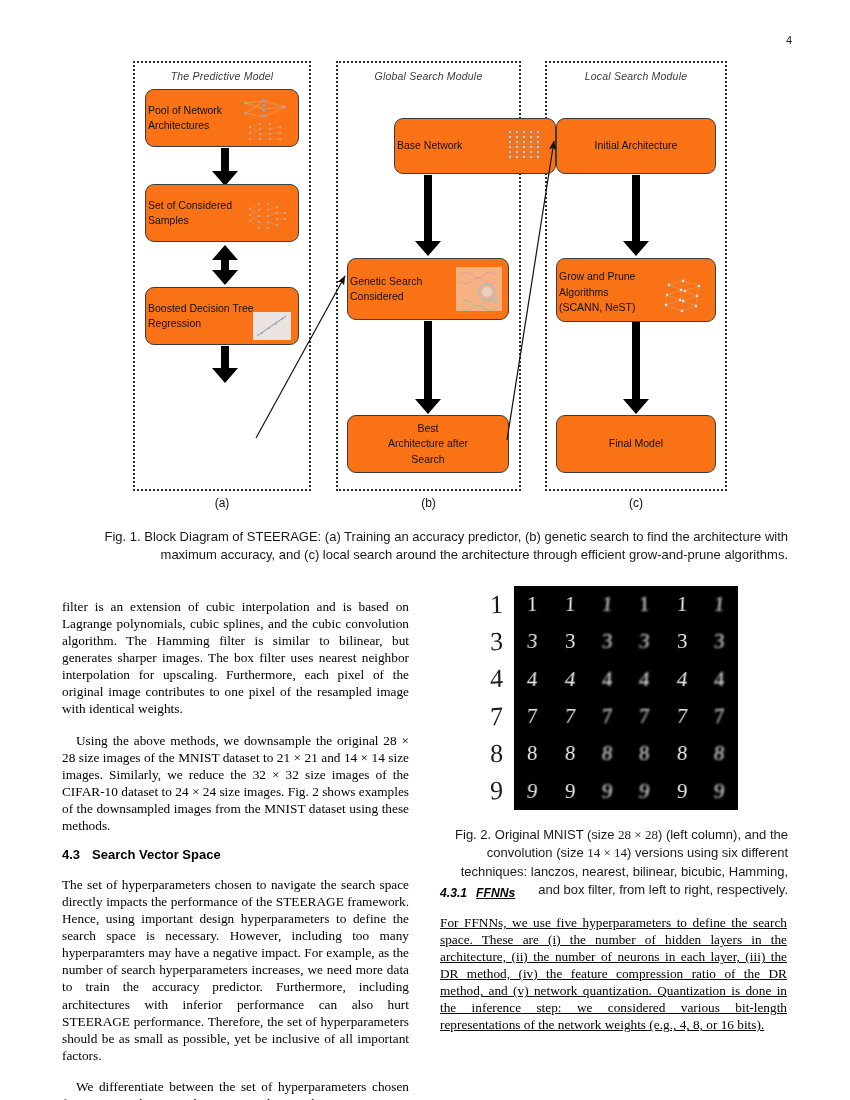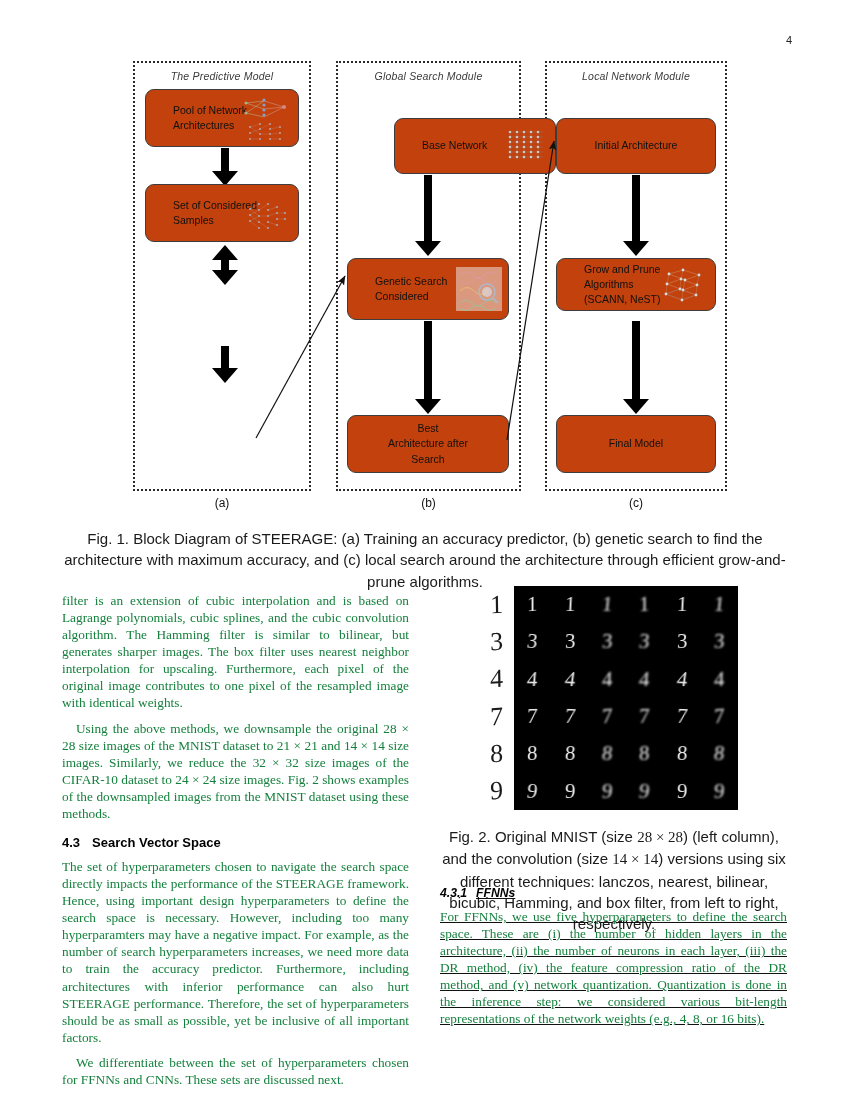--- a/index.html
+++ b/index.html
@@ -53,24 +53,24 @@
     color: #111;
   }
   .cap-a { left: 73px;  width: 178px; }
   .cap-b { left: 276px; width: 185px; }
   .cap-c { left: 485px; width: 182px; }
 
   .node {
     position: absolute;
     border: 1px solid #3d3d3d;
     border-radius: 9px;
-    background: #c2410c;
+    background: #f97316;
     display: flex;
     align-items: center;
-    padding: 6px 27px;
+    padding: 6px 2px;
     font-family: "Liberation Sans", sans-serif;
     font-size: 10.5px;
     line-height: 1.45;
     color: #111;
     z-index: 3;
   }
   .node.center { justify-content: center; text-align: center; }
   .node .label { white-space: pre-line; }
 
   .circle-node {
@@ -115,40 +115,40 @@
     border-right: 13px solid transparent;
     border-bottom: 15px solid #000;
   }
 
   #fig1-lines { position:absolute; left:0; top:0; width:730px; height:460px; z-index: 4; pointer-events:none; }
 
   
   .fig-caption {
     position: absolute;
     font-family: "Liberation Sans", sans-serif;
-    font-size: 15px;
+    font-size: 13px;
     line-height: 1.42;
     color: #1a1a1a;
-    text-align: center;
+    text-align: right;
   }
   #fig1-caption { left: 62px; top: 528px; width: 726px; }
 
   
   .col { position: absolute; width: 347px; }
   #col-left  { left: 62px;  top: 584px; }
   #col-right { left: 440px; top: 584px; }
 
   .para {
     font-family: "Liberation Serif", serif;
     font-size: 13.3px;
     line-height: 1.285;
     text-align: justify;
     text-justify: inter-word;
-    margin: 8px 0 0 0;
-    color: #15803d;
+    margin: 14px 0 0 0;
+    color: #000000;
     hyphens: manual;
   }
   .para.indent { text-indent: 14px; }
 
   .section-head {
     font-family: "Liberation Sans", sans-serif;
     font-weight: bold;
     font-size: 13px;
     margin: 13px 0 4px 0;
     color: #000;
@@ -304,20 +304,34 @@
       </g>
     </svg>
   </div>
 
   <div class="arrow-down" style="left:152px; top:190px; height:40px;">
     <div class="head-up"></div>
     <div class="shaft" style="top:13px; height:14px;"></div>
     <div class="head"></div>
   </div>
 
+  <div class="node" style="left:85px; top:232px; width:154px; height:58px;">
+    <span class="label">Boosted Decision Tree
+Regression</span>
+    <svg class="thumb" style="right:7px; bottom:4px;" width="38" height="28" viewBox="0 0 38 28">
+      <rect x="0" y="0" width="38" height="28" fill="#e9edf2"></rect>
+      <line x1="4" y1="24" x2="33" y2="4" stroke="#9bb3cc" stroke-width="1.4"></line>
+      <g fill="#8fa8c4" opacity=".8">
+        <circle cx="9" cy="21" r="1"></circle>
+          <circle cx="16" cy="16" r="1"></circle>
+        <circle cx="23" cy="12" r="1"></circle>
+          <circle cx="29" cy="7" r="1"></circle>
+      </g>
+    </svg>
+  </div>
 
   <div class="arrow-down" style="left:152px; top:291px; height:37px;">
     <div class="shaft" style="height:22px;"></div>
       <div class="head"></div>
   </div>
 
 
   <div class="panel panel-b">
     <div class="panel-title">Global Search Module</div>
   </div>
@@ -397,34 +411,34 @@
       <div class="head"></div>
   </div>
 
   <div class="node center" style="left:287px; top:360px; width:162px; height:58px;">
     <span class="label">Best
 Architecture after
 Search</span>
   </div>
 
   <div class="panel panel-c">
-    <div class="panel-title">Local Network Module</div>
+    <div class="panel-title">Local Search Module</div>
   </div>
   <div class="panel-caption cap-c">(c)</div>
 
   <div class="node center" style="left:496px; top:63px; width:160px; height:56px;">
     <span class="label">Initial Architecture</span>
   </div>
 
   <div class="arrow-down" style="left:563px; top:120px; height:81px;">
     <div class="shaft" style="height:66px;"></div>
       <div class="head"></div>
   </div>
 
-  <div class="node" style="left:496px; top:203px; width:160px; height:53px;">
+  <div class="node" style="left:496px; top:203px; width:160px; height:64px;align-items:flex-end;">
     <span class="label">Grow and Prune
 Algorithms
 (SCANN, NeST)</span>
     <svg class="thumb" style="right:6px; bottom:6px;" width="46" height="38" viewBox="0 0 46 38">
       <g stroke="#d9b98c" stroke-width=".45" fill="none" opacity=".85">
         <path d="M6 8 L20 4 L36 9 L22 14 Z"></path>
         <path d="M4 18 L18 13 L34 19 L20 24 Z"></path>
       </g>
       <g stroke="#a8bdd4" stroke-width=".45" fill="none" opacity=".85">
         <path d="M3 28 L17 23 L33 29 L19 34 Z"></path>

